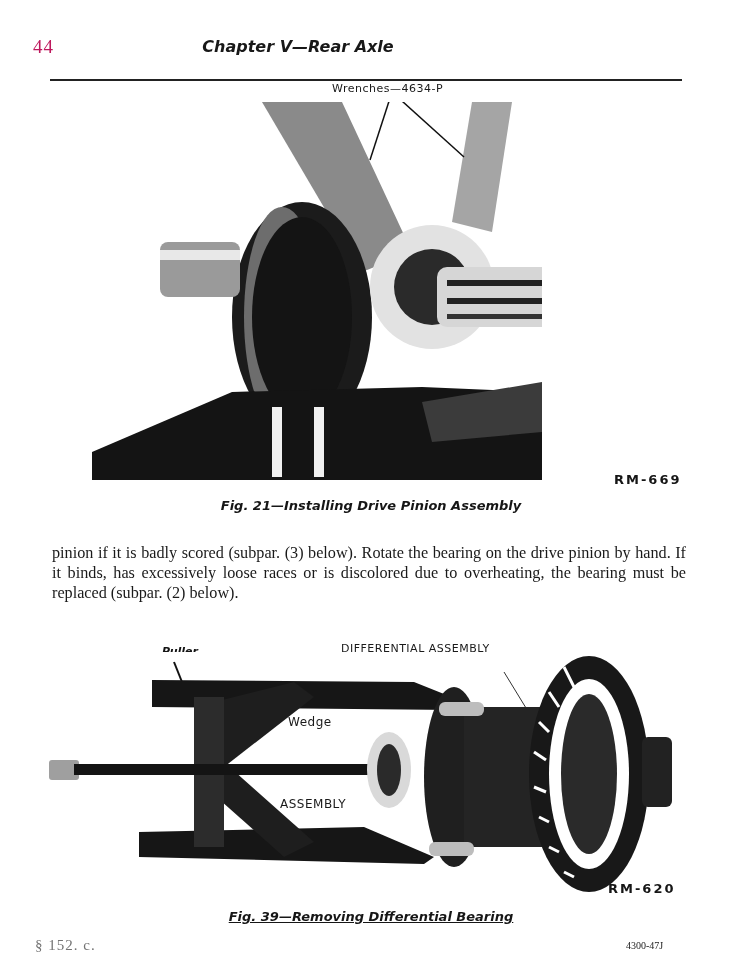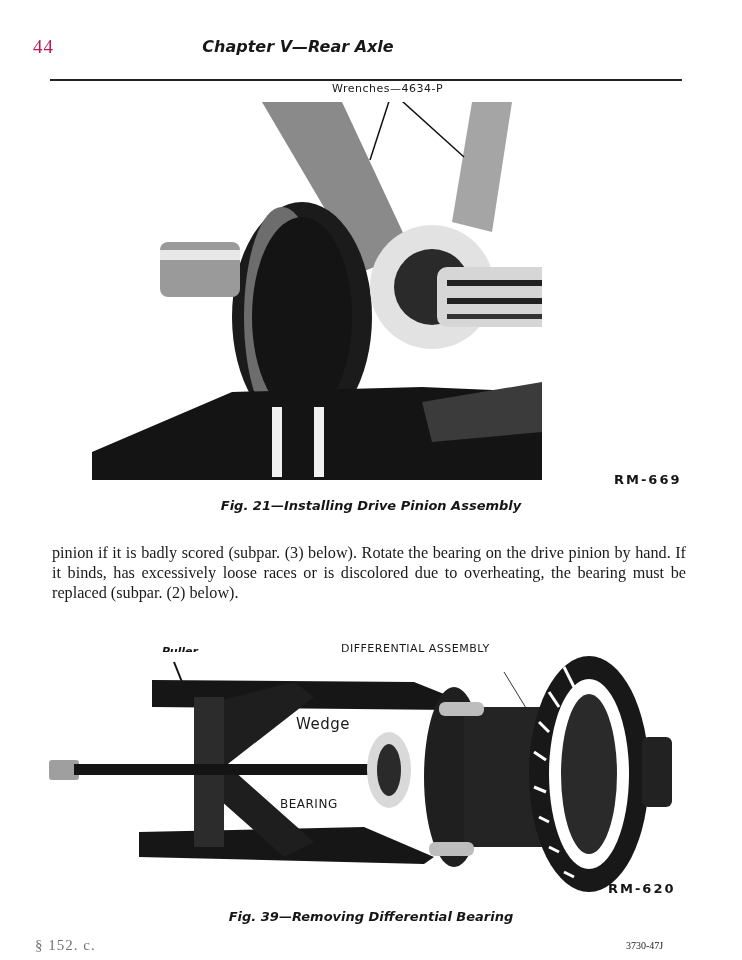--- a/index.html
+++ b/index.html
@@ -55,24 +55,24 @@
     }
 
     
     .fig39-photo { left: 44px; top: 652px; width: 640px; height: 245px; }
     .fig39-photo svg { position: absolute; left: 0; top: 0; }
     .puller-label {
       left: 162px; top: 645px; font-family: "DejaVu Sans", sans-serif;
       font-weight: bold; font-style: italic; font-size: 11px;
     }
     .diff-label { left: 333px; top: 642px; margin-left: 8px; }
-    .wedge-label { left: 296px; top: 715px; font-size: 15px; }
+    .wedge-label { left: 288px; top: 715px; font-size: 12px; }
     .bearing-label { left: 280px; top: 797px; font-size: 12px; }
     .rm620 { left: 608px; top: 881px; }
-    .cap39 { top: 909px; }
+    .cap39 { top: 909px; text-decoration: underline; }
 
     .section-ref {
       left: 35px; top: 937px; font-family: "Liberation Serif", serif;
       font-size: 15px; color: #737373; letter-spacing: 1px;
     }
     .print-code {
       left: 626px; top: 940px; font-family: "Liberation Serif", serif;
       font-size: 10px; color: #222;
     }
   </style>
@@ -160,18 +160,18 @@
       <line x1="490" y1="135" x2="502" y2="140"></line>
       <line x1="495" y1="165" x2="505" y2="170"></line>
       <line x1="505" y1="195" x2="515" y2="200"></line>
       <line x1="520" y1="220" x2="530" y2="225"></line>
     </g>
 
     <rect x="598" y="85" width="30" height="70" rx="6" fill="#222"></rect>
   </svg>
 </div>
 <div class="abs callout-label wedge-label">Wedge</div>
-<div class="abs callout-label bearing-label">BEARING</div>
+<div class="abs callout-label bearing-label">ASSEMBLY</div>
 <div class="abs rm-label rm620">RM-620</div>
 <div class="abs caption cap39">Fig. 39—Removing Differential Bearing</div>
 
 <div class="abs section-ref">§ 152. c.</div>
-<div class="abs print-code">3730-47J</div>
+<div class="abs print-code">4300-47J</div>
 
 </body></html>

